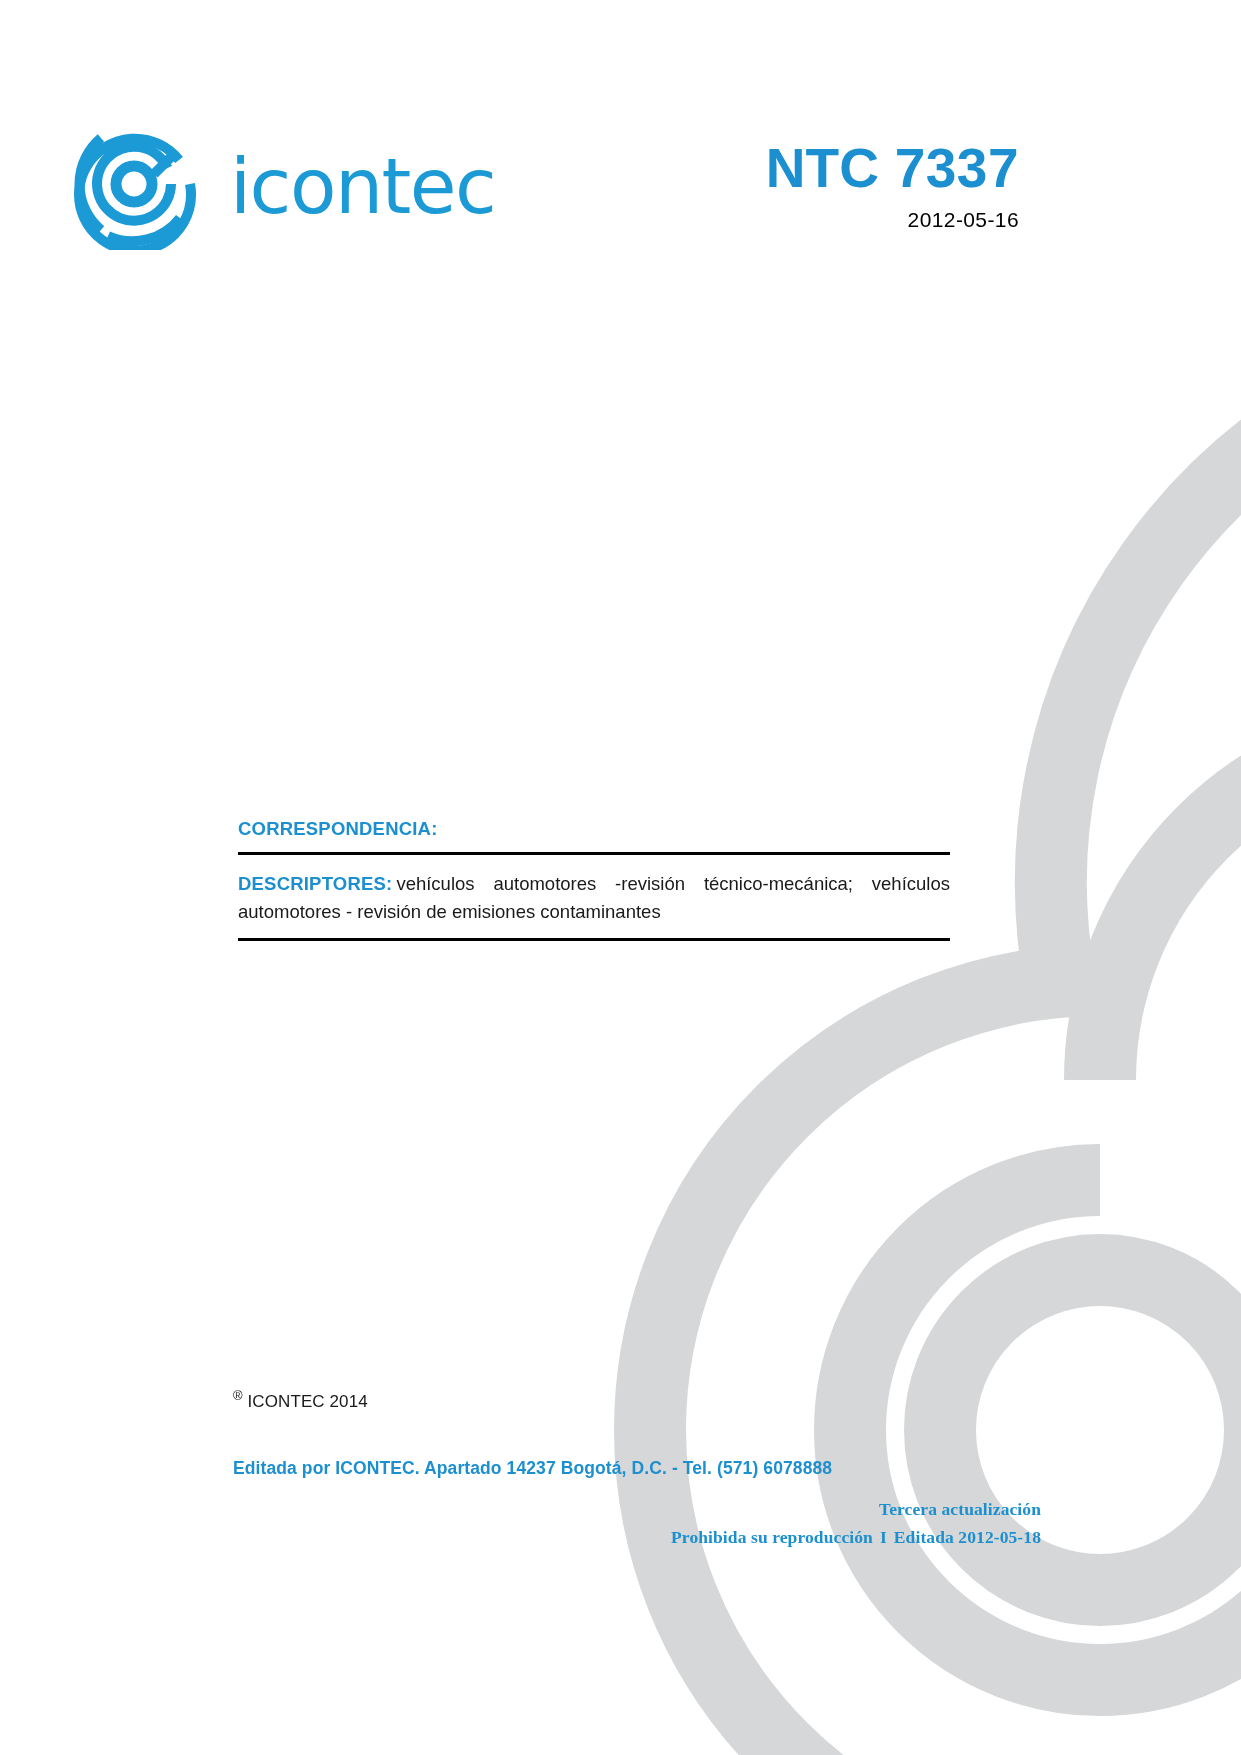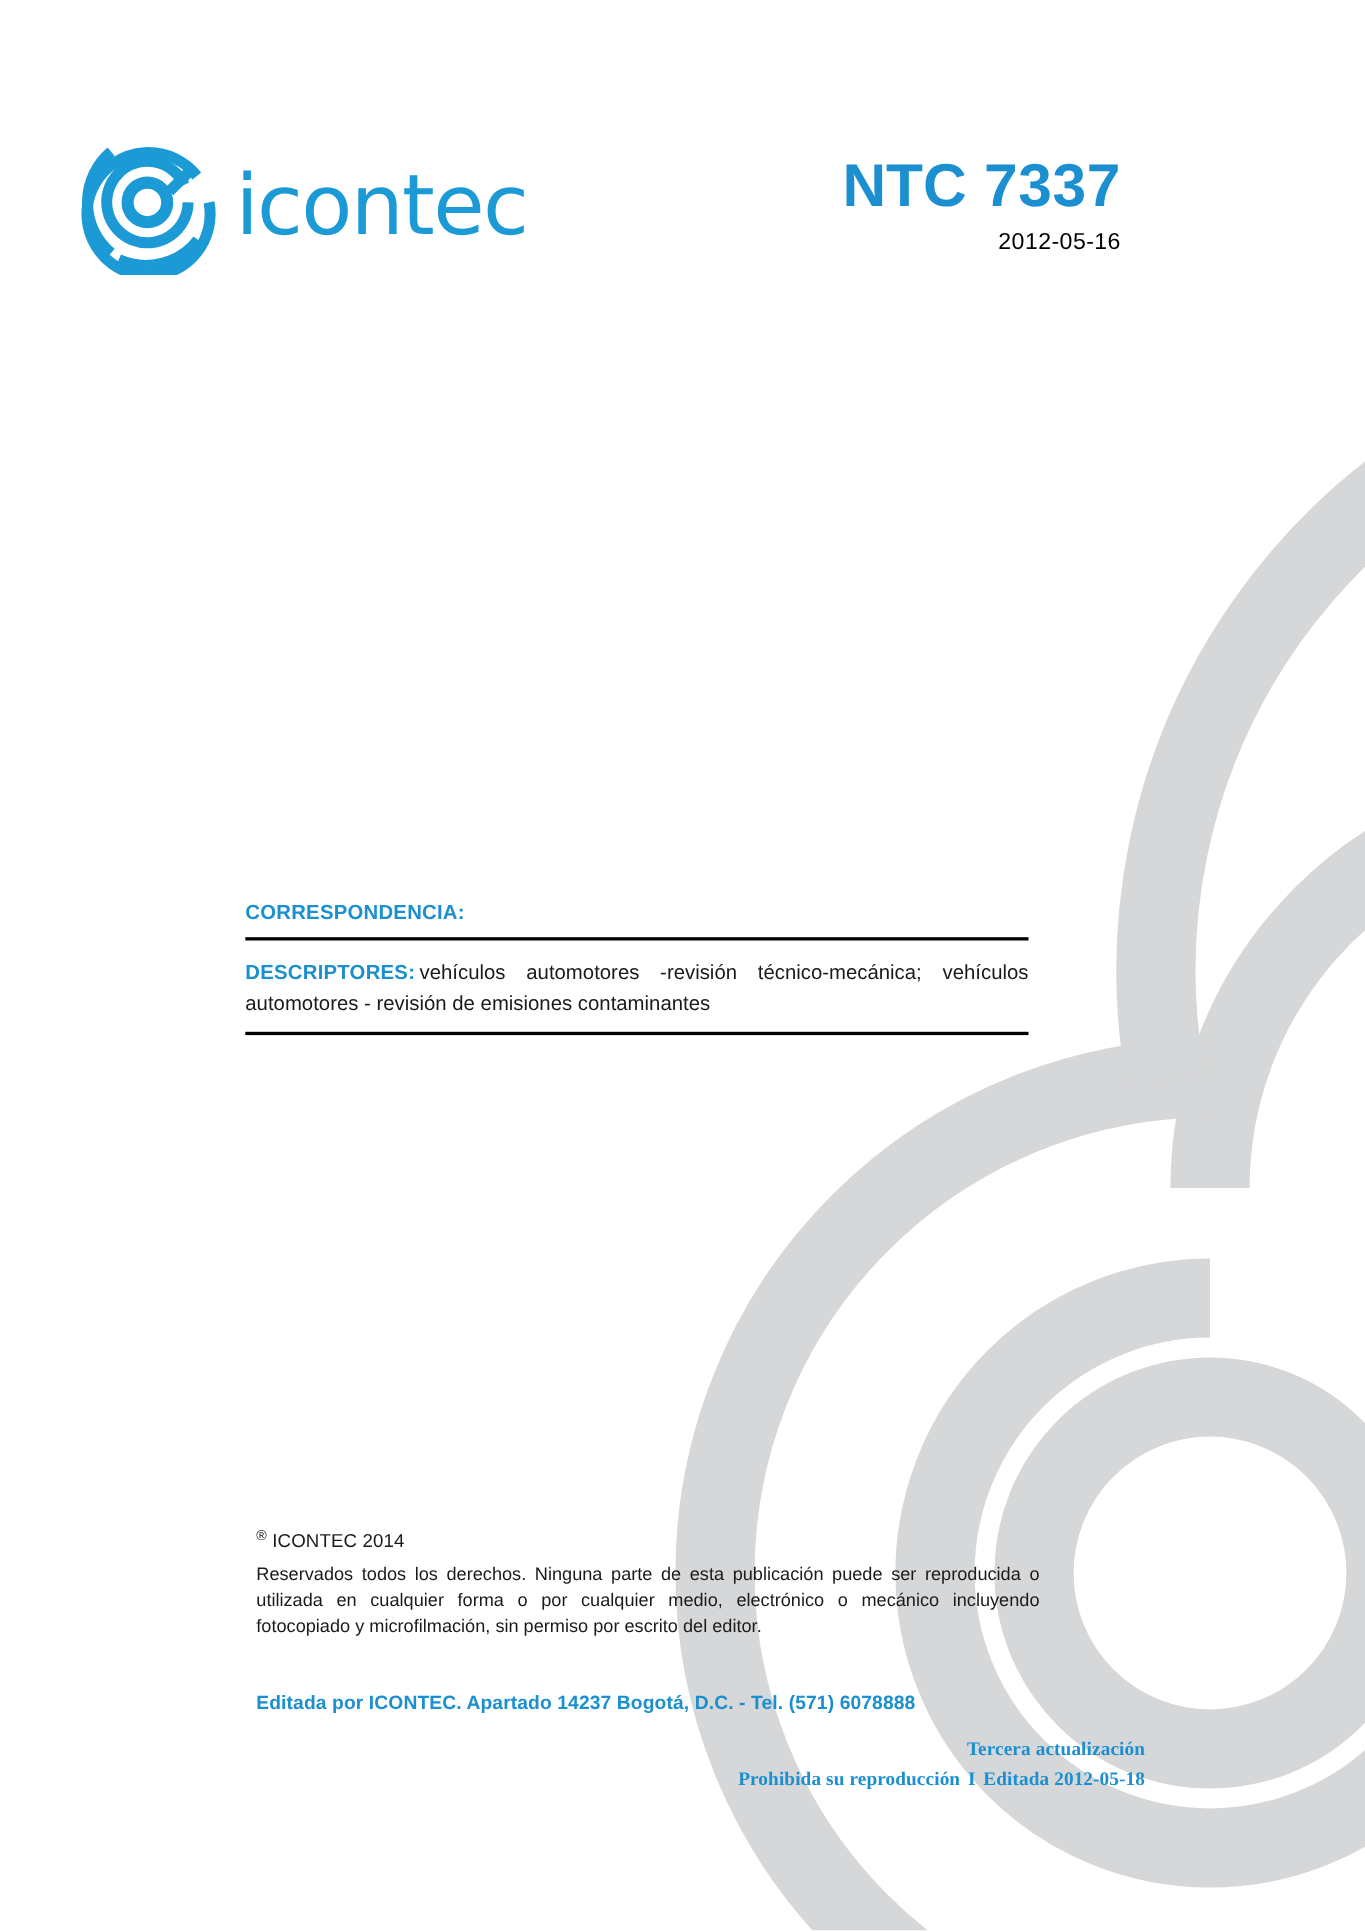--- a/index.html
+++ b/index.html
@@ -62,21 +62,21 @@
     height: 132px;
     display: block;
   }
   .logo-word {
     font-family: "DejaVu Sans", sans-serif;
     font-size: 76px;
     font-weight: 400;
     color: #1b9ad6;
     letter-spacing: -1.5px;
     line-height: 1;
-    margin-left: 14px;
+    margin-left: 30px;
     margin-top: 6px;
   }
 
   .header-right {
     position: absolute;
     right: 222px;
     top: 128px;
     text-align: right;
     width: 620px;
   }
@@ -139,21 +139,21 @@
     line-height: 1.42;
     margin: 16px 0 0 0;
     letter-spacing: -0.1px;
     transform: scaleX(0.97);
     transform-origin: left center;
   }
 
   
   .meta-block {
     position: absolute;
-    left: 223px;
+    left: 238px;
     top: 818px;
     width: 712px;
   }
   .meta-label {
     font-family: "Liberation Sans", sans-serif;
     font-size: 18.5px;
     font-weight: 700;
     color: #1b8fcf;
     letter-spacing: 0.2px;
   }
@@ -302,21 +302,20 @@
 
     </div>
 
     <div class="footer">
 
       <div class="copyright-line">
         <span class="reg">®</span>
         <span>ICONTEC 2014</span>
       </div>
 
-      <div class="rights-text">Reservados todos los derechos. Ninguna parte de esta publicación puede ser reproducida o utilizada en cualquier forma o por cualquier medio, electrónico o mecánico incluyendo fotocopiado y microfilmación, sin permiso por escrito del editor.</div>
 
       <div class="editada-line">Editada por ICONTEC. Apartado 14237 Bogotá, D.C. - Tel. (571) 6078888</div>
 
       <div class="update-block">
         <div>Tercera actualización</div>
         <div>
           <span>Prohibida su reproducción</span><span class="sep">I</span><span>Editada 2012-05-18</span>
         </div>
       </div>
     </div>

